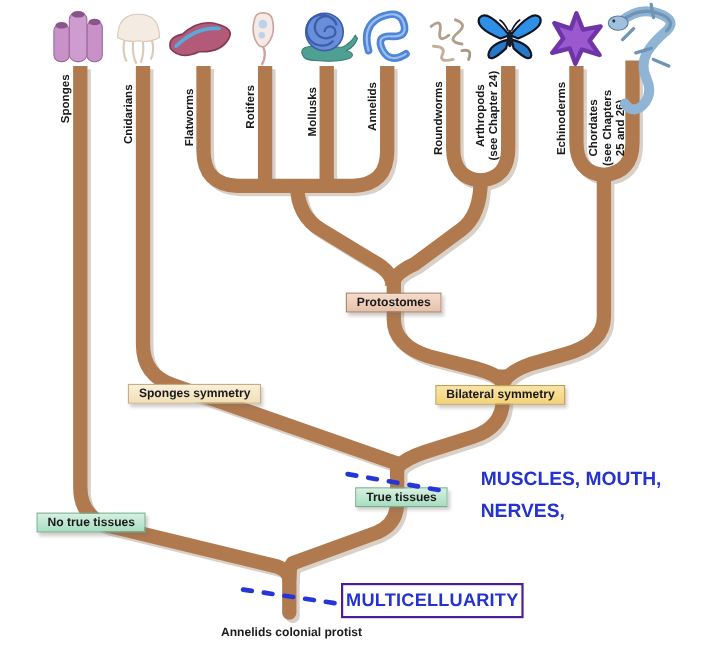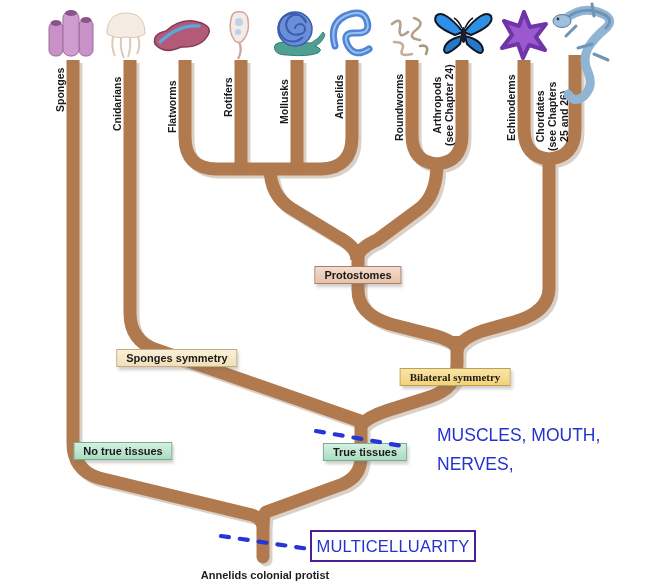--- a/index.html
+++ b/index.html
@@ -23,28 +23,28 @@
        font-size:11px;font-weight:bold;color:#1a1a1a;white-space:nowrap;
        padding:2px 9px;border:1px solid #9a8878;text-align:left;
        box-shadow:2px 3px 3px rgba(120,110,100,.35);}
   .tag-proto{background:linear-gradient(180deg,#f5dccd,#e7c1a9);border-color:#a8806c;}
   .tag-radial{background:linear-gradient(180deg,#faefd9,#f1dfb6);border-color:#c2ae84;}
   .tag-bilat{background:linear-gradient(180deg,#f9e4a8,#f4d377);border-color:#bfa052;}
   .tag-tissue{background:linear-gradient(180deg,#d6f0e1,#a8ddc0);border-color:#72b190;}
   #protostomes-label{left:358px;top:266px;}
   #deuterostomes-label{left:551px;top:266px;}
   #radial-symmetry-label{left:177px;top:349px;}
-  #bilateral-symmetry-label{left:455px;top:368px;font-family:Liberation Serif, serif;}
-  #no-true-tissues-label{left:83px;top:442px;margin-left:40px;}
+  #bilateral-symmetry-label{left:455px;top:350px;}
+  #no-true-tissues-label{left:83px;top:466px;}
   #true-tissues-label{left:365px;top:443px;}
 
   #root-label{position:absolute;z-index:4;left:265px;top:569px;transform:translateX(-50%);
               font-size:11px;font-weight:bold;color:#1c1c1c;white-space:nowrap;}
 
-  .blue-note{position:absolute;z-index:6;color:#2432cf;font-weight:normal;}
+  .blue-note{position:absolute;z-index:6;color:#2432cf;font-weight:bold;}
   #muscles-note{left:437px;top:421px;font-size:17.5px;line-height:29px;white-space:pre-line;}
   #multicellularity-box{left:310px;top:530px;width:162px;height:28px;background:#fff;
         border:2px solid #4c1d95;display:flex;align-items:center;justify-content:center;
         font-size:16.5px;letter-spacing:.2px;}
 
   .icon{position:absolute;z-index:3;}
 </style>
 </head>
 <body>
 

